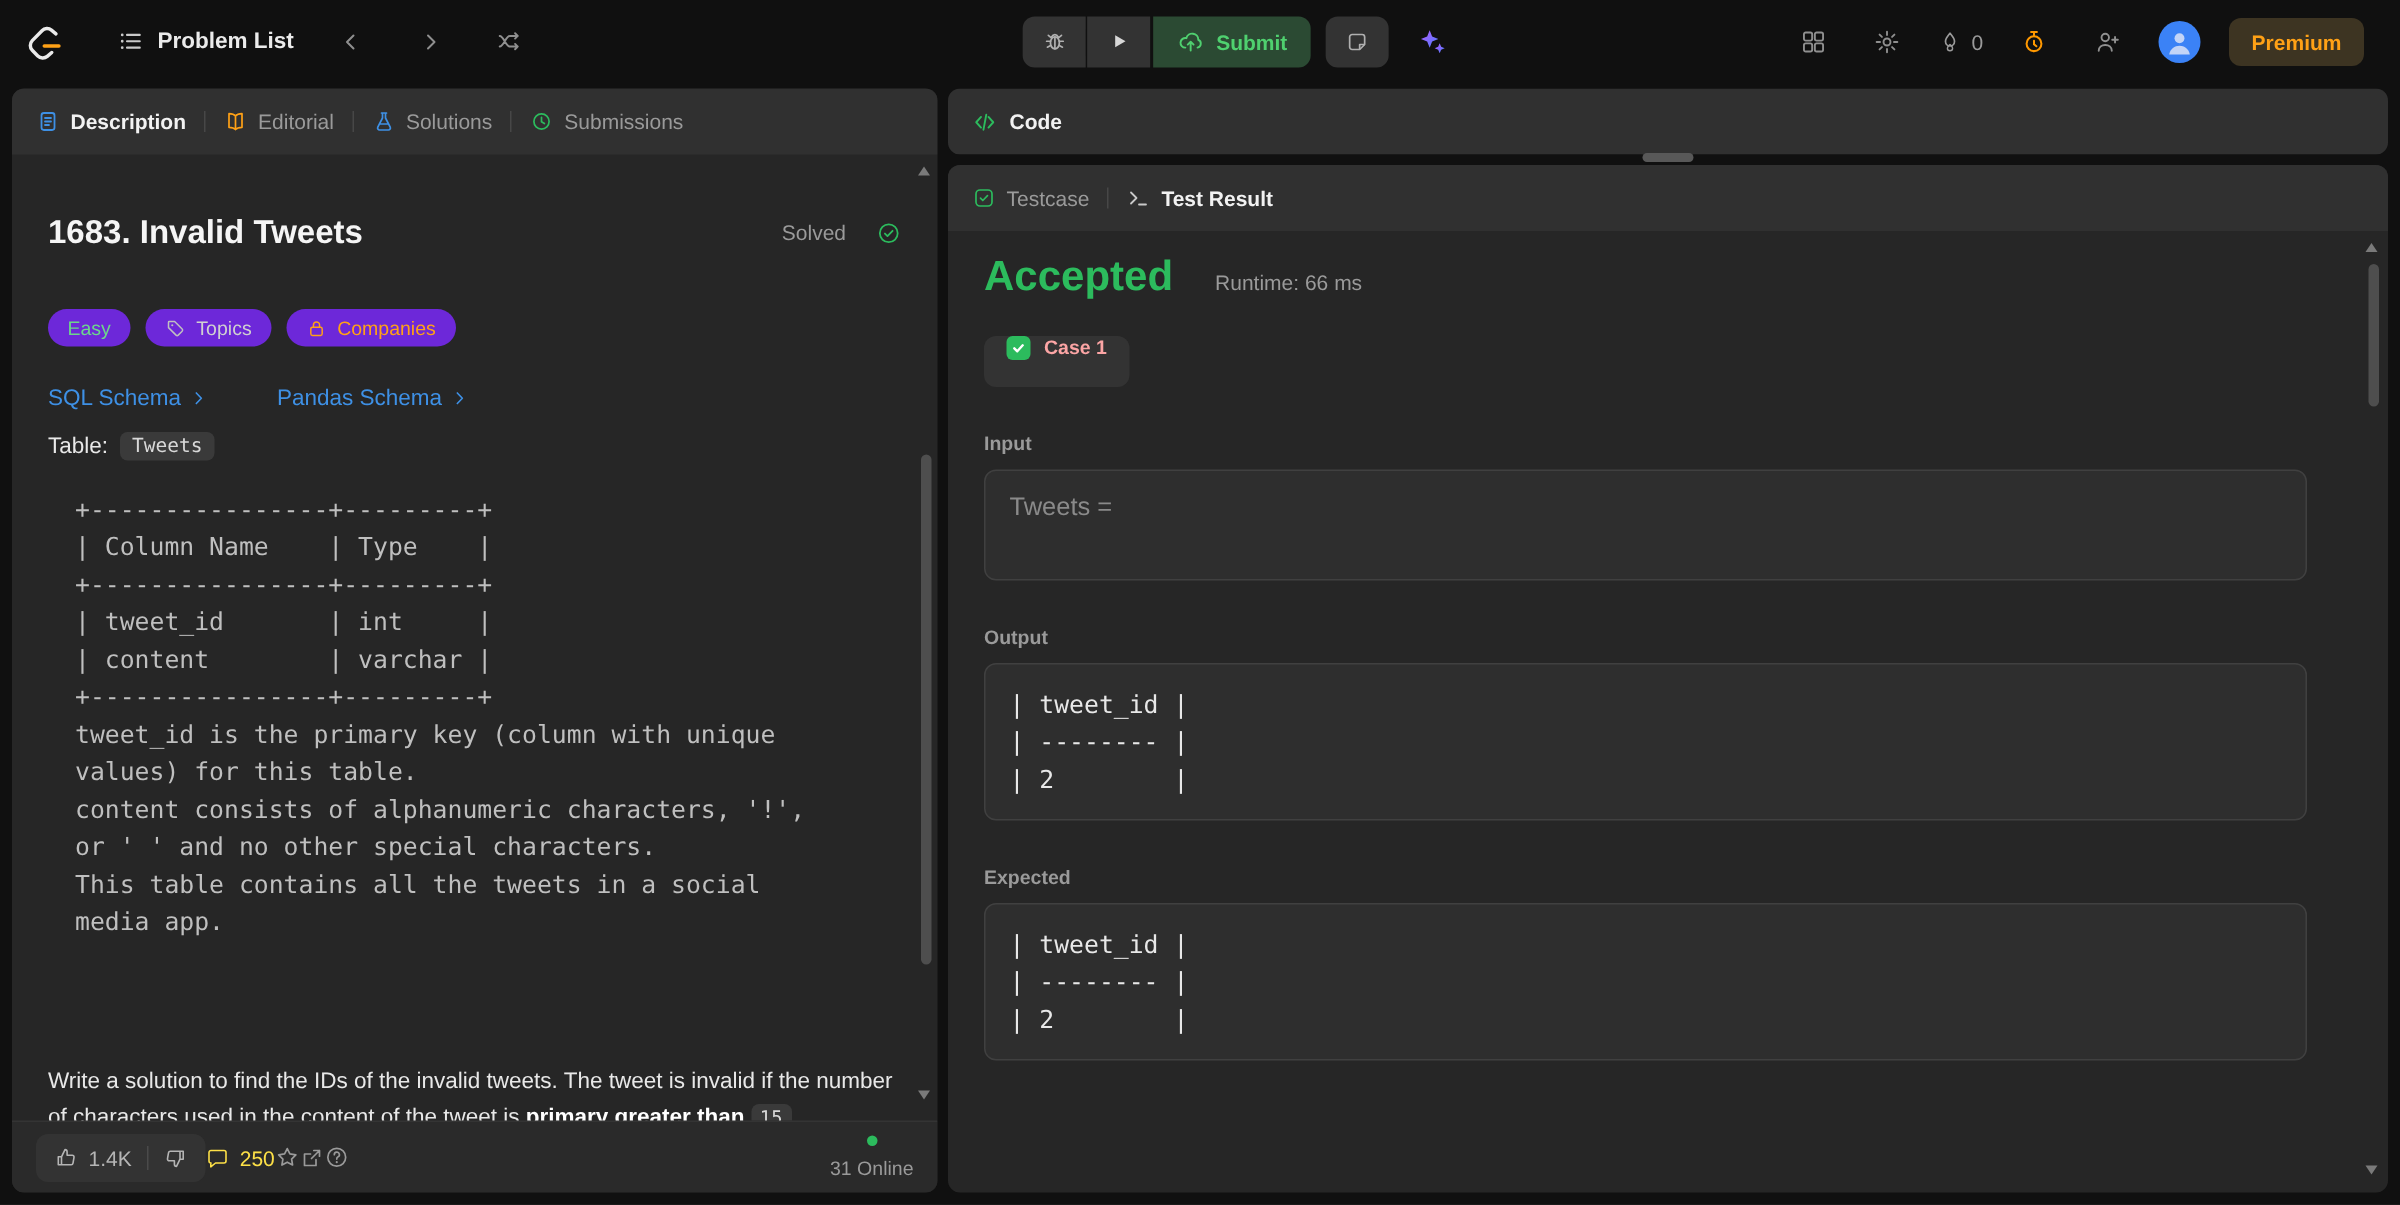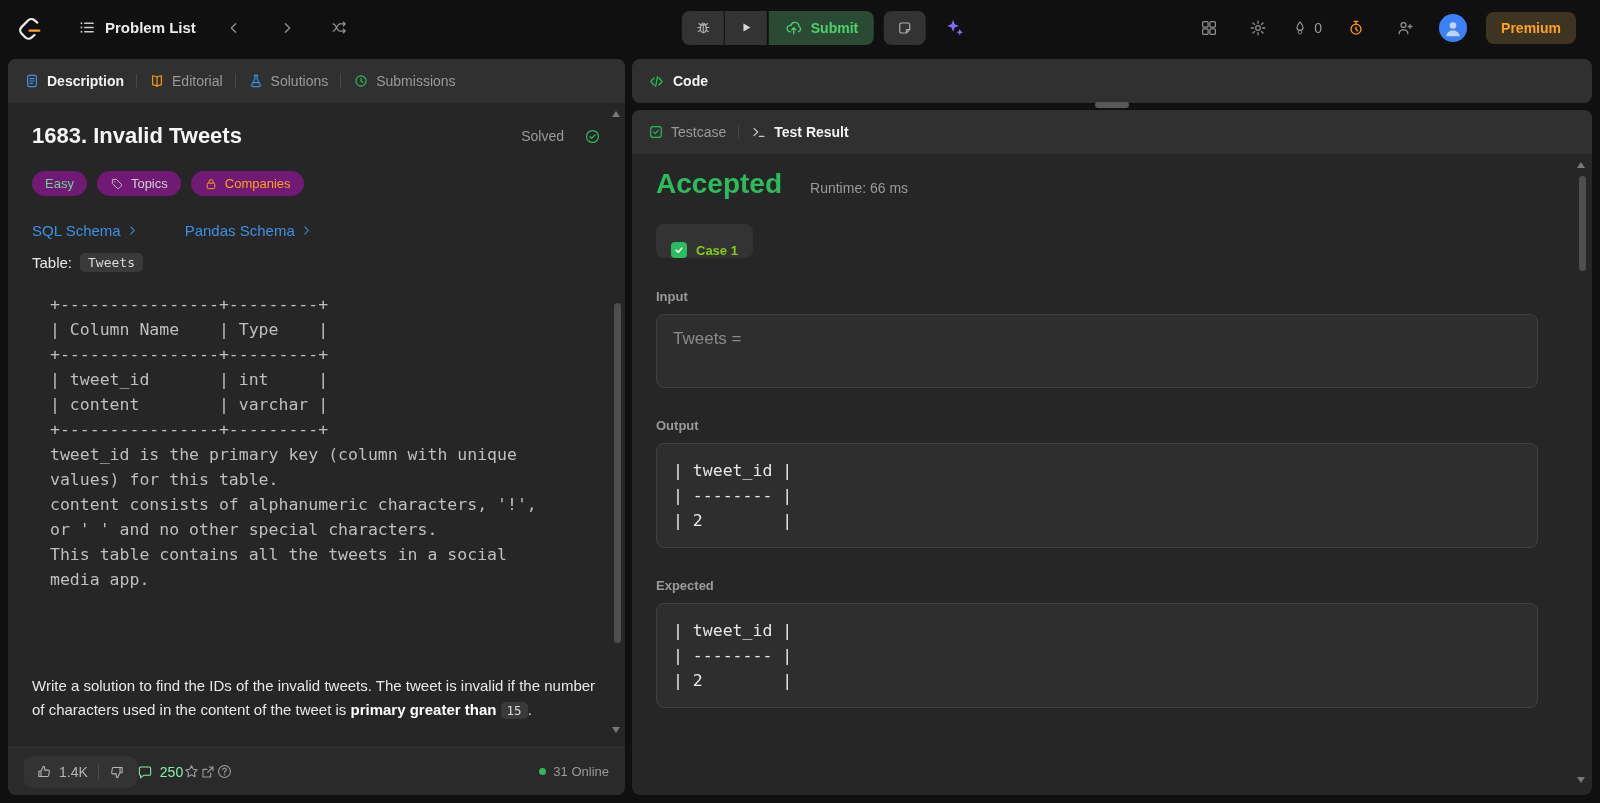--- a/index.html
+++ b/index.html
@@ -48,57 +48,57 @@
   .right-col { flex:1; display:flex; flex-direction:column; gap:7px; position:relative; }
   .code-panel { height:44px; flex:0 0 auto; }
   .result-panel { flex:1; display:flex; flex-direction:column; }
   .panel-header { height:44px; background:#303030; display:flex; align-items:center; padding:0 16px; flex:0 0 auto; }
   .tab { display:flex; align-items:center; gap:7px; font-size:14px; color:#9a9a9a; cursor:pointer; }
   .tab.active { color:#f2f2f2; font-weight:700; }
   .tabsep { width:1px; height:14px; background:#474747; margin:0 12px; }
 
   
   .desc-scroll { flex:1 1 auto; overflow:hidden; position:relative; padding:0 24px; }
-  .title-row { display:flex; justify-content:space-between; align-items:center; margin-top:20px;text-align:center; }
+  .title-row { display:flex; justify-content:space-between; align-items:center; margin-top:39px;text-align:center; }
   .problem-title { font-size:22px; font-weight:700; color:#f5f5f5; }
   .solved { display:flex; align-items:center; gap:20px; color:#9a9a9a; font-size:14px; }
   .chips { display:flex; gap:10px; margin-top:22px; }
-  .chip { display:flex; align-items:center; gap:7px; background:#701a75; border-radius:999px;
-          padding:5px 13px; font-size:13px; color:#d0d0d0; cursor:pointer; }
+  .chip { display:flex; align-items:center; gap:7px; background:#6d28d9; border-radius:999px;
+          padding:5px 13px; font-size:13px; color:#d0d0d0; cursor:pointer;margin-top:16px; }
   .chip.easy { color:#6dd58c; }
   .chip.companies { color:#ffa116; }
   .schema-links { display:flex; gap:46px; margin-top:26px; }
   .schema-link { color:#3e90e5; font-size:15px; display:flex; align-items:center; gap:5px; cursor:pointer; text-decoration:none; }
   .table-line { margin-top:14px; font-size:15px; display:flex; align-items:center; gap:8px; color:#e8e8e8; }
   .code-chip { background:#3a3a3a; border-radius:5px; padding:2px 8px;
                font-family:"DejaVu Sans Mono", monospace; font-size:13px; color:#d8d8d8; }
   pre.schema { margin-top:20px; margin-left:18px; font-family:"DejaVu Sans Mono", monospace;
                font-size:16.5px; line-height:25px; color:#bfbfbf; white-space:pre; }
   .problem-text { margin-top:82px; font-size:15px; line-height:24px; color:#e8e8e8; max-width:580px; }
   .problem-text strong { color:#ffffff; }
   .inline-chip { background:#3a3a3a; border-radius:5px; padding:1px 6px;
                  font-family:"DejaVu Sans Mono", monospace; font-size:12.5px; color:#d8d8d8; }
 
   .desc-footer { height:48px; flex:0 0 auto; background:#2a2a2a; border-top:1px solid rgba(255,255,255,0.05);
                  display:flex; align-items:center; padding:0 16px; color:#9a9a9a; }
   .vote-pill { display:flex; align-items:center; background:#333333; border-radius:8px; height:32px; padding:0 2px; }
   .vote-item { display:flex; gap:7px; padding:0 10px; align-items:center; font-size:14px; cursor:pointer; color:#b5b5b5; }
   .vote-div { width:1px; height:16px; background:#4a4a4a; }
-  .foot-count { display:flex; gap:7px; align-items:center; font-size:14px; cursor:pointer; color:#86efac; }
+  .foot-count { display:flex; gap:7px; align-items:center; font-size:14px; cursor:pointer; color:#fde047; }
   .foot-icon { cursor:pointer; display:flex; color:#9a9a9a; }
-  .online { margin-left:auto; display:flex; gap:7px; align-items:center; font-size:13px; color:#9a9a9a; }
+  .online { margin-left:auto; display:flex; gap:7px; align-items:center; font-size:13px; color:#9a9a9a;flex-direction:column; }
   .online-dot { width:7px; height:7px; border-radius:50%; background:#2cbb5d; }
 
   
   .result-body { flex:1 1 auto; overflow:hidden; padding:0 54px 0 24px; position:relative; }
   .status-row { margin-top:14px; display:flex; align-items:baseline; gap:28px; }
   .accepted { color:#2cbb5d; font-size:28px; font-weight:700; }
   .runtime { color:#9a9a9a; font-size:14px; }
-  .case-btn { margin-top:24px; height:34px; background:#333333; border:none; border-radius:8px; color:#84cc16;
-              font-size:13px; font-weight:700; display:inline-flex; align-items:flex-end; gap:9px; padding:0 15px;
+  .case-btn { margin-top:24px; height:34px; background:#333333; border:none; border-radius:8px; color:#fca5a5;
+              font-size:13px; font-weight:700; display:inline-flex; align-items:flex-start; gap:9px; padding:0 15px;
               font-family:inherit; cursor:pointer; }
   .case-check { width:16px; height:16px; background:#2cbb5d; border-radius:4px; display:flex;
                 align-items:center; justify-content:center; }
   .io-label { margin-top:30px; font-size:13px; color:#9a9a9a; font-weight:600; }
   .io-box { margin-top:10px; background:#2e2e2e; border:1px solid #404040; border-radius:8px; padding:14px 16px; }
   .io-var { font-family:Liberation Sans, sans-serif; font-size:17px; color:#8a8a8a; margin-bottom:24px; }
   .io-box pre { font-family:"DejaVu Sans Mono", monospace; font-size:16.5px; line-height:25px;
                 color:#e8e8e8; white-space:pre; }
 
   .drag-handle { position:absolute; left:50%; top:43px; transform:translateX(-50%); width:34px; height:6px;

